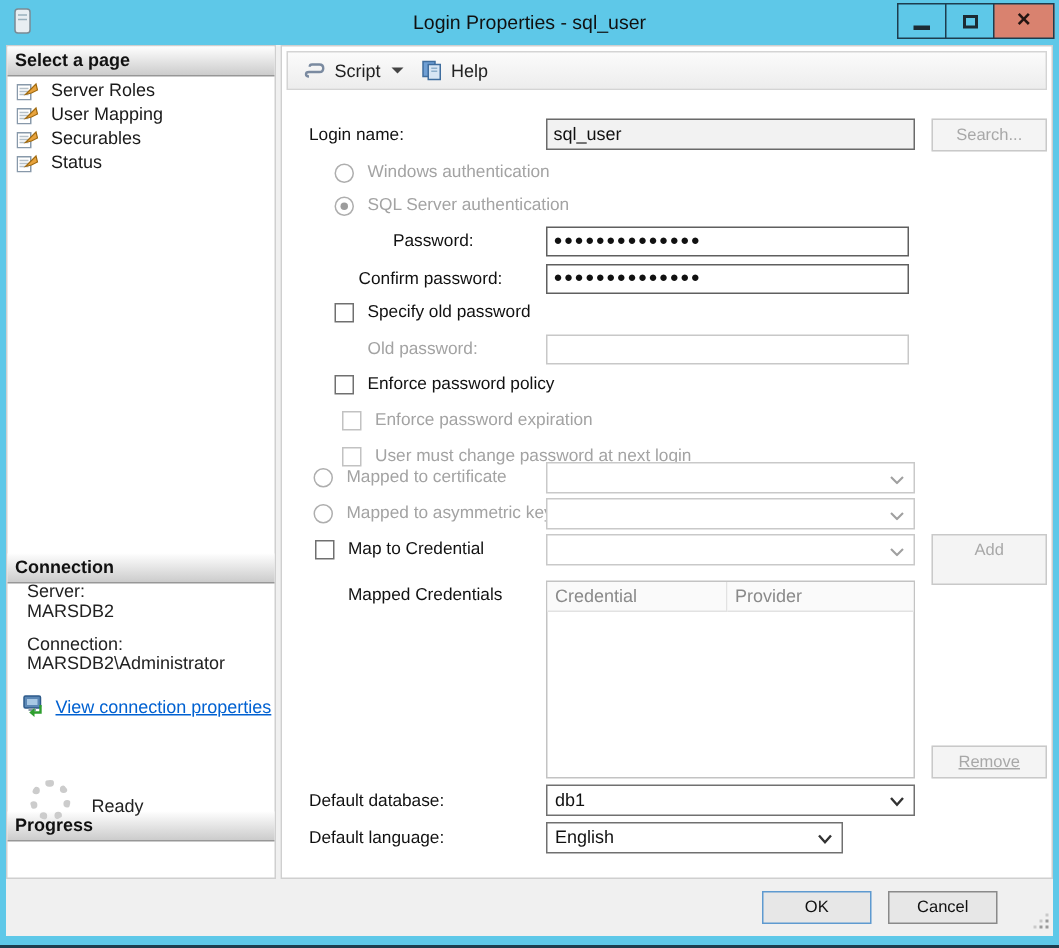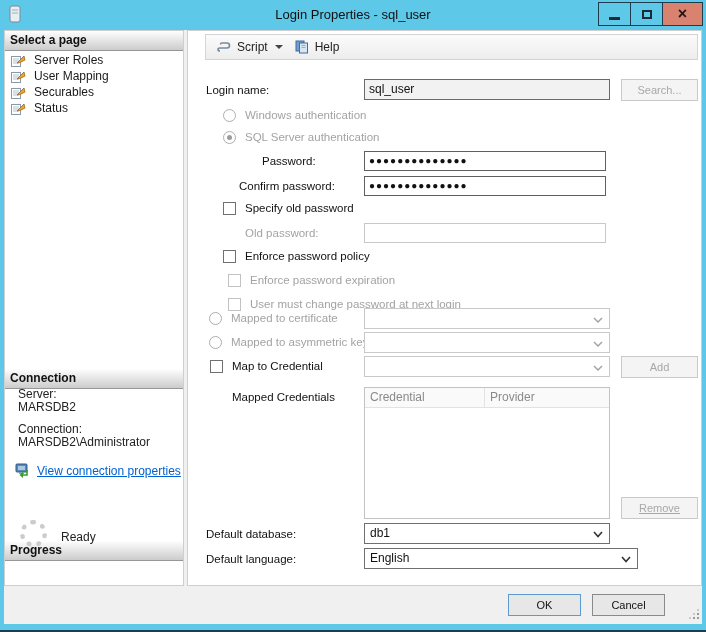--- a/index.html
+++ b/index.html
@@ -36,21 +36,21 @@
   .conn-body { position:absolute; left:13px; top:357px; font-size:12px; color:#222; }
   .conn-body .line { line-height:13px; }
   .gap8 { height:9px; }
   .link-row { position:absolute; left:10px; top:432px; display:flex; align-items:center; gap:5px; cursor:pointer; }
   .link { font-size:12px; color:#0161d1; text-decoration:underline; }
 
   .spinner { position:absolute; left:15px; top:489px; width:27px; height:27px; border:5px dotted #cccccc; border-radius:50%; }
   .ready { position:absolute; left:56px; top:499px; font-size:12px; color:#222; }
 
   
-  .toolbar { position:absolute; left:17px; top:3px; right:3px; height:26px; background:linear-gradient(#fbfbfb,#ededed);
+  .toolbar { position:absolute; left:3px; top:3px; right:3px; height:26px; background:linear-gradient(#fbfbfb,#ededed);
     border:1px solid #d4d4d4; display:flex; align-items:center; padding:0 5px; gap:2px; }
   .tool-item { display:flex; align-items:center; gap:5px; font-size:12px; color:#222; padding:2px 5px; cursor:pointer; }
   .dd-arrow { width:0; height:0; border-left:4px solid transparent; border-right:4px solid transparent; border-top:4px solid #444; margin-left:2px; }
 
   
   .flabel { position:absolute; font-size:11.5px; color:#111; white-space:nowrap; }
   .flabel.dis { color:#a3a3a3; }
   .textbox { position:absolute; background:#ffffff; border:1px solid #5f5f5f; font-size:12px; padding:2px 4px; color:#111; overflow:hidden; white-space:nowrap; }
   .textbox.readonly { background:#f2f2f2; border-color:#6a6a6a; }
   .textbox.dis { border-color:#c8c8c8; }
@@ -240,40 +240,40 @@
             </svg></span>
       </div>
 
       <span class="cb" style="left:22px; top:329px;"></span>
       <div class="flabel" style="left:44px; top:329px;">Map to Credential</div>
       <div class="combo dis" style="left:176px; top:325px; width:246px; height:21px;">
         <span class="chev"><svg width="10" height="6">
               <polyline points="1,1 5,5 9,1" fill="none" stroke="#a0a0a0" stroke-width="1.4"></polyline>
             </svg></span>
       </div>
-      <div class="btn dis" style="left:433px; top:325px; width:77px; height:22px;">Add</div>
+      <div class="btn dis" style="left:433px; top:325px; width:77px; height:34px;">Add</div>
 
       <div class="flabel" style="left:44px; top:360px;">Mapped Credentials</div>
       <div class="cred-table">
         <div class="cred-head">
           <div class="cred-col c1">Credential</div>
           <div class="cred-col c2">Provider</div>
         </div>
       </div>
       <div class="btn dis" style="left:433px; top:466px; width:77px; height:22px;text-decoration:underline;">Remove</div>
 
       <div class="flabel" style="left:18px; top:497px;">Default database:</div>
       <div class="combo" style="left:176px; top:492px; width:246px; height:21px;">
         <span>db1</span>
         <span class="chev"><svg width="10" height="7">
               <polyline points="1,1 5,5.5 9,1" fill="none" stroke="#333" stroke-width="1.6"></polyline>
             </svg></span>
       </div>
       <div class="flabel" style="left:18px; top:522px;">Default language:</div>
-      <div class="combo" style="left:176px; top:517px; width:274px; height:21px;">
+      <div class="combo" style="left:176px; top:517px; width:198px; height:21px;">
         <span>English</span>
         <span class="chev"><svg width="10" height="7">
               <polyline points="1,1 5,5.5 9,1" fill="none" stroke="#333" stroke-width="1.6"></polyline>
             </svg></span>
       </div>
     </div>
 
     <div class="footer">
       <div class="btn focus" style="left:504px; top:8px; width:73px; height:22px;">OK</div>
       <div class="btn" style="left:588px; top:8px; width:73px; height:22px;">Cancel</div>

